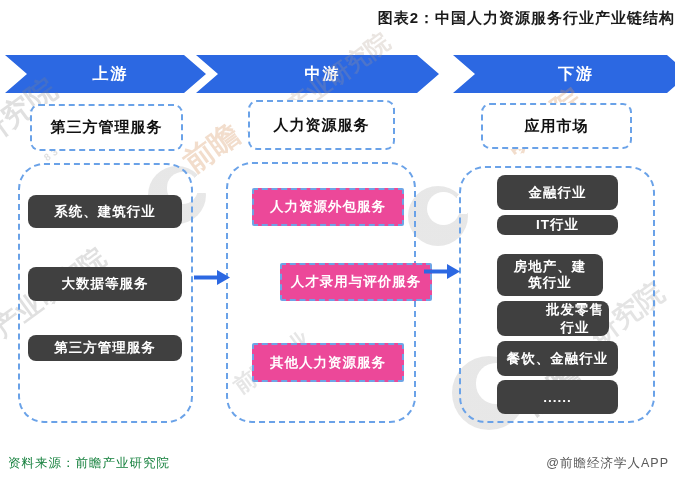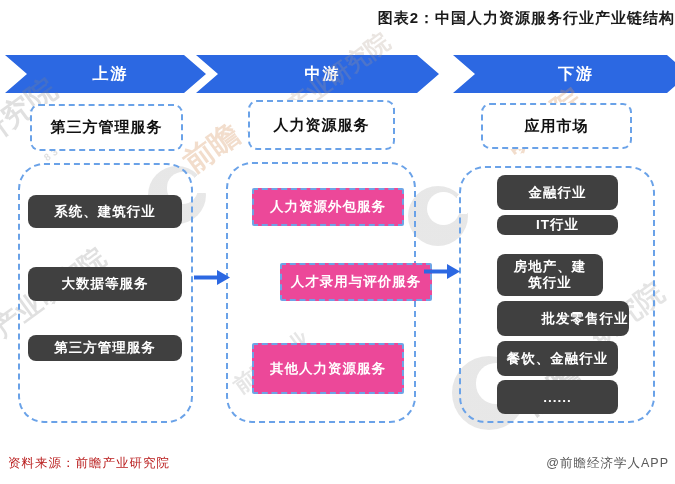--- a/index.html
+++ b/index.html
@@ -71,38 +71,38 @@
   .pill.solid { background: #404040; border-radius: 8px; }
   .pill.lite  { background: #ec4899; border: 2px dashed #6ea4e6; border-radius: 2px; }
 
   
   .p00 { left: 28px; top: 195px; width: 154px; height: 33px; }
   .p01 { left: 28px; top: 267px; width: 154px; height: 34px; }
   .p02 { left: 28px; top: 335px; width: 154px; height: 26px; font-family: Liberation Serif, serif; }
   
   .p10 { left: 252px; top: 188px; width: 152px; height: 38px; }
   .p11 { left: 252px; top: 263px; width: 152px; height: 38px; margin-left: 28px; }
-  .p12 { left: 252px; top: 343px; width: 152px; height: 51px; }
+  .p12 { left: 252px; top: 343px; width: 152px; height: 39px; }
   
   .p20 { left: 497px; top: 175px; width: 121px; height: 35px; border-radius: 10px; }
   .p21 { left: 497px; top: 215px; width: 121px; height: 20px; border-radius: 10px; }
   .p22 { left: 497px; top: 254px; width: 106px; height: 42px; border-radius: 10px; line-height: 1.15; padding: 2px 12px; }
-  .p23 { left: 497px; top: 301px; width: 132px; height: 35px; border-radius: 10px; padding-left: 44px; }
+  .p23 { left: 497px; top: 301px; width: 112px; height: 35px; border-radius: 10px; padding-left: 44px; }
   .p24 { left: 497px; top: 341px; width: 121px; height: 35px; border-radius: 10px; }
   .p25 { left: 497px; top: 380px; width: 121px; height: 34px; border-radius: 10px; }
 
   
   .flow-arrow { position: absolute; z-index: 5; }
   .fa0 { left: 194px; top: 270px; }
   .fa1 { left: 424px; top: 264px; }
 
   
   .footer-source {
     position: absolute; left: 8px; top: 455px;
-    font-size: 12.5px; color: #b91c1c; letter-spacing: 1px;
+    font-size: 12.5px; color: #15803d; letter-spacing: 1px;
   }
   .footer-credit {
     position: absolute; right: 6px; top: 455px;
     font-size: 12.5px; color: #595959; letter-spacing: 1px;
   }
 
   
   .wm {
     position: absolute;
     font-weight: bold;

